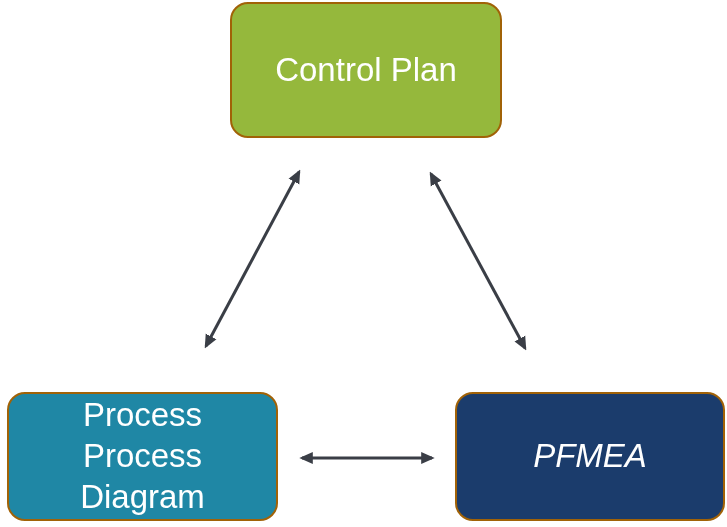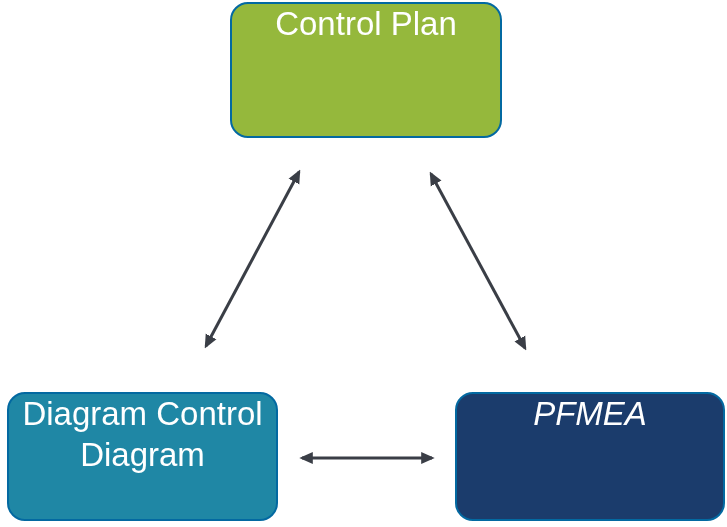--- a/index.html
+++ b/index.html
@@ -18,25 +18,25 @@
   .connector-layer {
     position: absolute;
     left: 0;
     top: 0;
     width: 727px;
     height: 527px;
   }
   .node {
     position: absolute;
     box-sizing: border-box;
-    border: 2px solid #0369a1;
+    border: 2px solid #a16207;
     border-radius: 18px;
     color: #ffffff;
     display: flex;
-    align-items: flex-start;
+    align-items: center;
     justify-content: center;
     text-align: center;
     font-size: 33px;
     line-height: 1.24;
     padding: 0 10px;
   }
   .node-top {
     left: 230px;
     top: 2px;
     width: 272px;
@@ -76,20 +76,20 @@
     <line class="connector" x1="431" y1="174" x2="525" y2="348" marker-start="url(#arrowhead)" marker-end="url(#arrowhead)" stroke="#3A3E46"></line>
 
     <line class="connector" x1="302" y1="458" x2="432" y2="458" marker-start="url(#arrowhead)" marker-end="url(#arrowhead)" stroke="#3A3E46"></line>
   </svg>
 
   <div class="node node-top" style="background-color: rgb(149, 184, 60);">
     <span>Control Plan</span>
   </div>
 
   <div class="node node-bottom-left" style="background-color: rgb(31, 135, 165);">
-    <span>Diagram Control Diagram</span>
+    <span>Process Process Diagram</span>
   </div>
 
   <div class="node node-bottom-right" style="background-color: rgb(27, 60, 108);">
     <span>PFMEA</span>
   </div>
 
 </div>
 
 </body></html>

